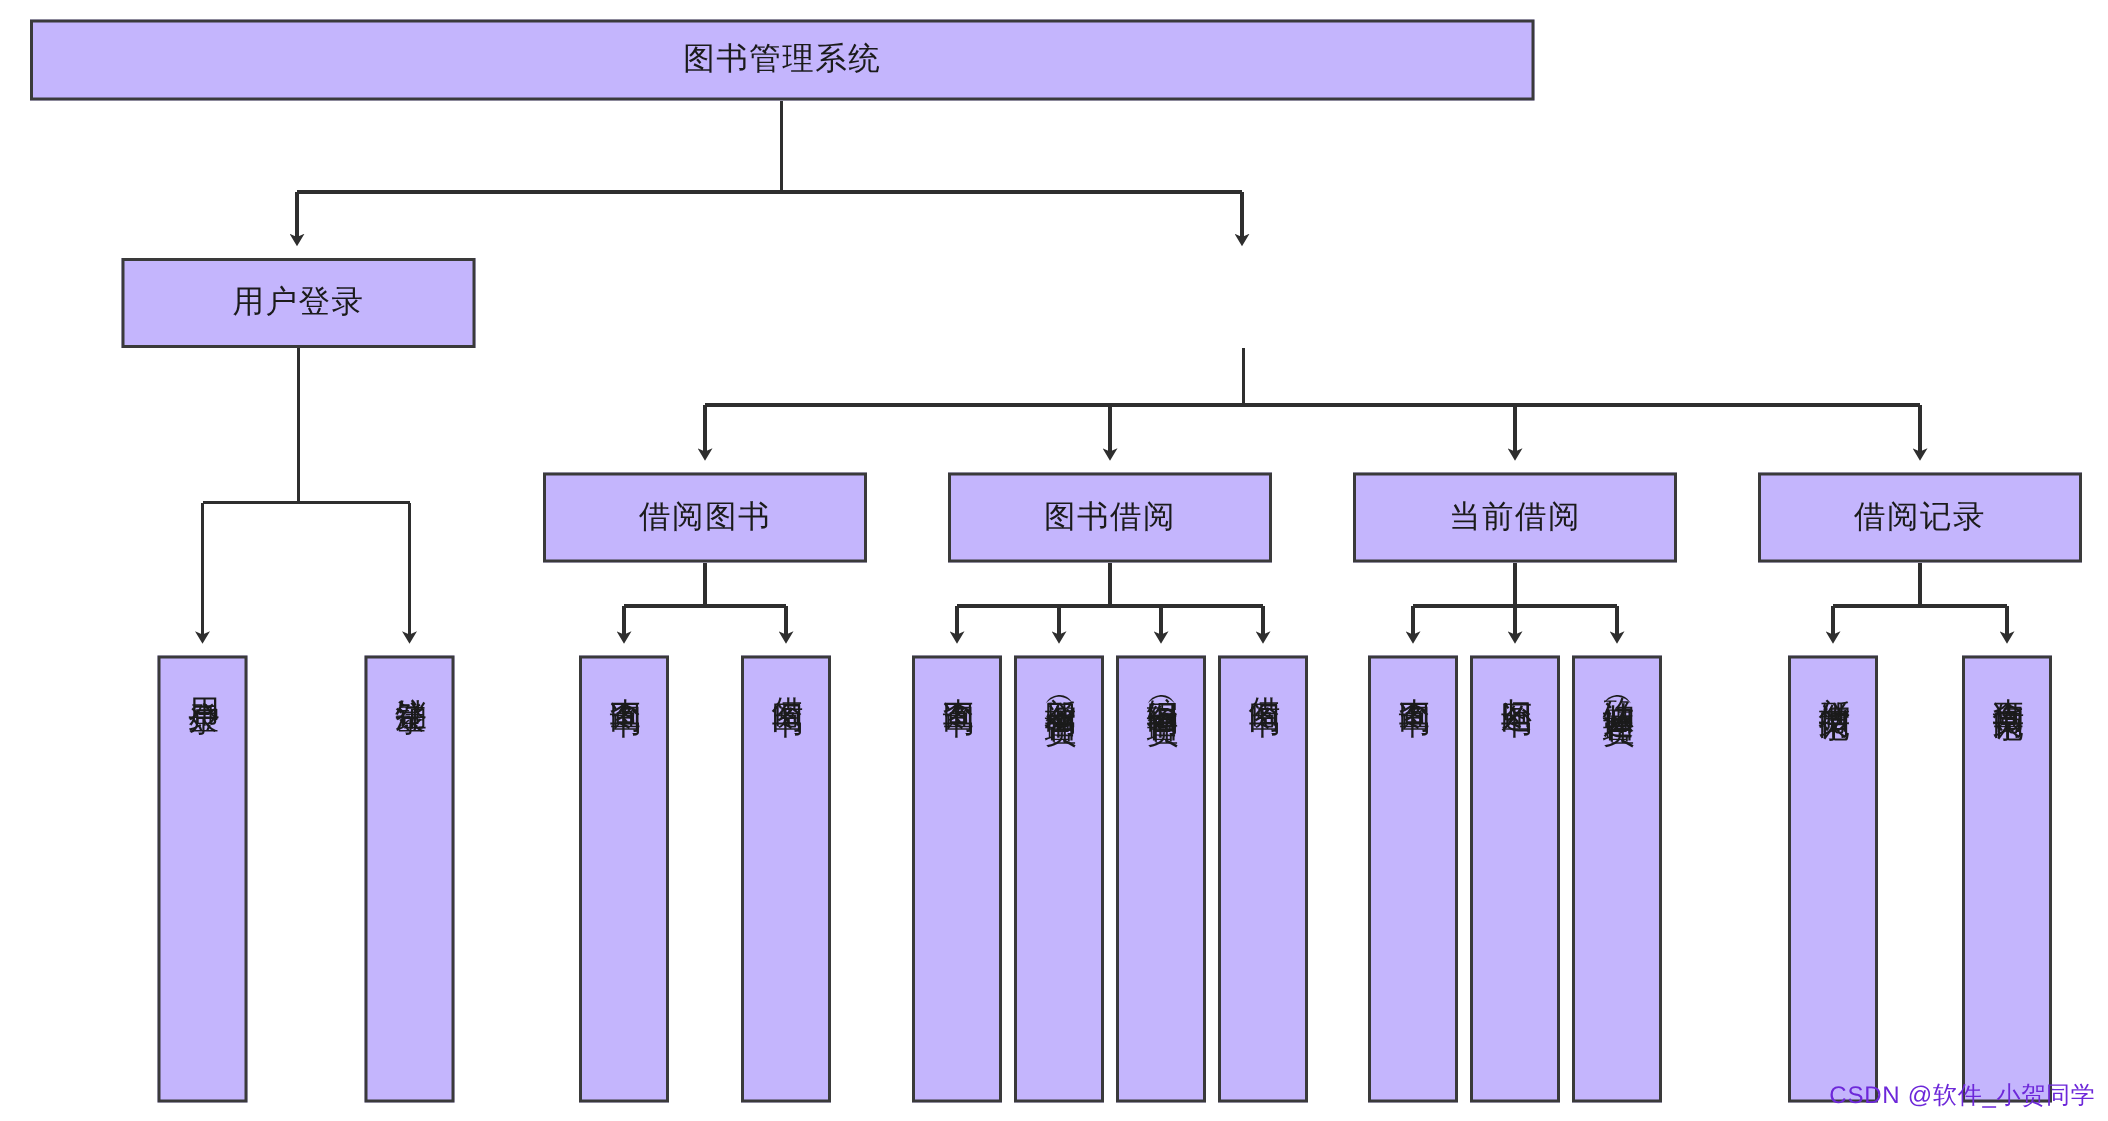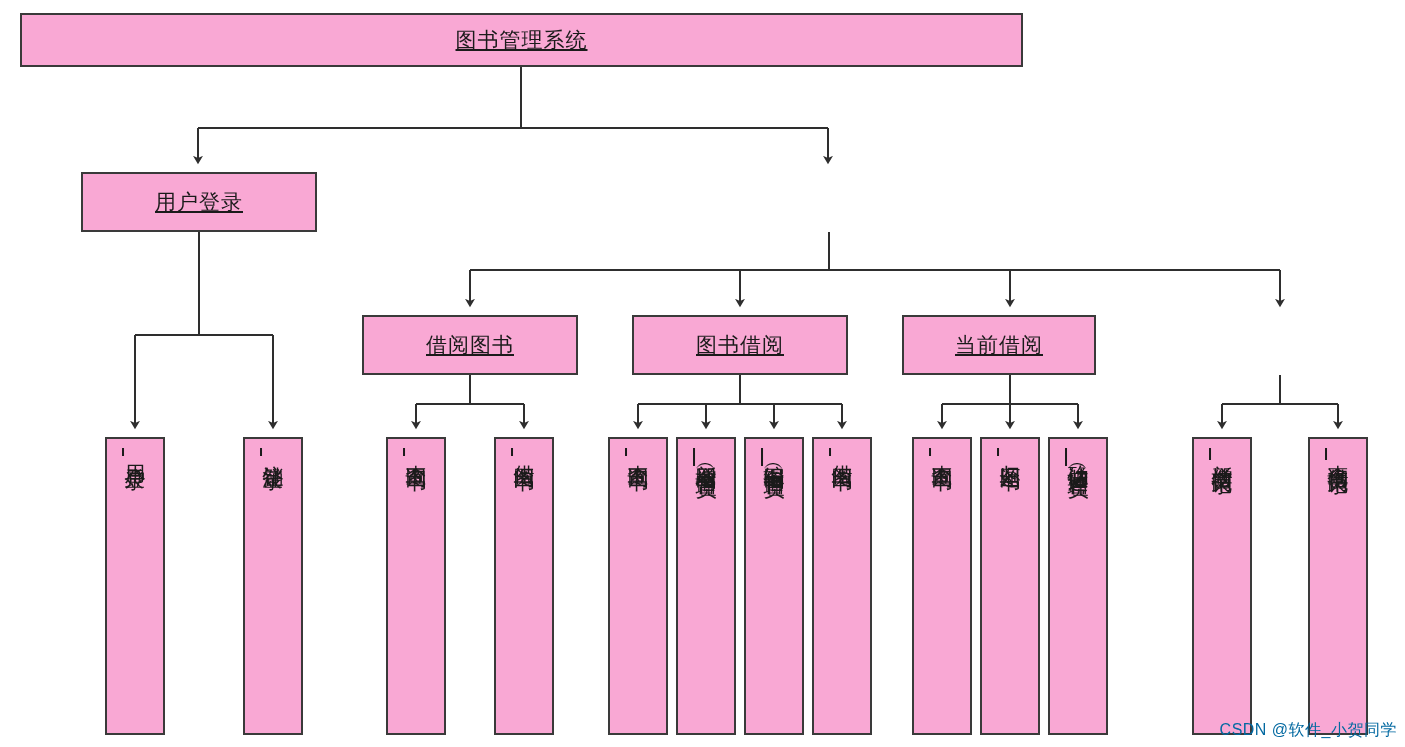--- a/index.html
+++ b/index.html
@@ -21,28 +21,27 @@
     position: absolute;
     left: 0;
     top: 0;
     width: 1405px;
     height: 747px;
     pointer-events: none;
   }
   .node {
     position: absolute;
     box-sizing: border-box;
-    background: #f9a8d4;
+    background: #c4b5fd;
     border: 2px solid #3a3a3a;
     display: flex;
     align-items: center;
     justify-content: center;
     color: #1b1b1b;
     z-index: 2;
-    text-decoration: underline;
   }
   .node.h {
     font-size: 21px;
     line-height: 1.2;
     letter-spacing: 1px;
     white-space: nowrap;
   }
   .node.v {
     align-items: flex-start;
     justify-content: center;
@@ -55,21 +54,21 @@
     line-height: 1.24;
     letter-spacing: 2px;
     white-space: nowrap;
     color: #1b1b1b;
   }
   .watermark {
     position: absolute;
     right: 8px;
     bottom: 6px;
     font-size: 16px;
-    color: #0369a1;
+    color: #6d28d9;
     letter-spacing: 0.5px;
     white-space: nowrap;
     z-index: 3;
   }
 </style>
 </head>
 <body>
 
 <div id="canvas">
 
@@ -130,22 +129,25 @@
   <div class="node h" style="left:81px; top:172px; width:236px; height:60px;">
     <span>用户登录</span>
   </div>
 
   <div class="node h" style="left:362px; top:315px; width:216px; height:60px;">
     <span>借阅图书</span>
   </div>
   <div class="node h" style="left:632px; top:315px; width:216px; height:60px;">
     <span>图书借阅</span>
   </div>
-  <div class="node h" style="left:902px; top:315px; width:194px; height:60px;">
+  <div class="node h" style="left:902px; top:315px; width:216px; height:60px;">
     <span>当前借阅</span>
+  </div>
+  <div class="node h" style="left:1172px; top:315px; width:216px; height:60px;">
+    <span>借阅记录</span>
   </div>
 
   <div class="node v" style="left:105px; top:437px; width:60px; height:298px;">
     <span class="vtext">用户登录</span>
   </div>
   <div class="node v" style="left:243px; top:437px; width:60px; height:298px;">
     <span class="vtext">注销登录</span>
   </div>
 
   <div class="node v" style="left:386px; top:437px; width:60px; height:298px;">

